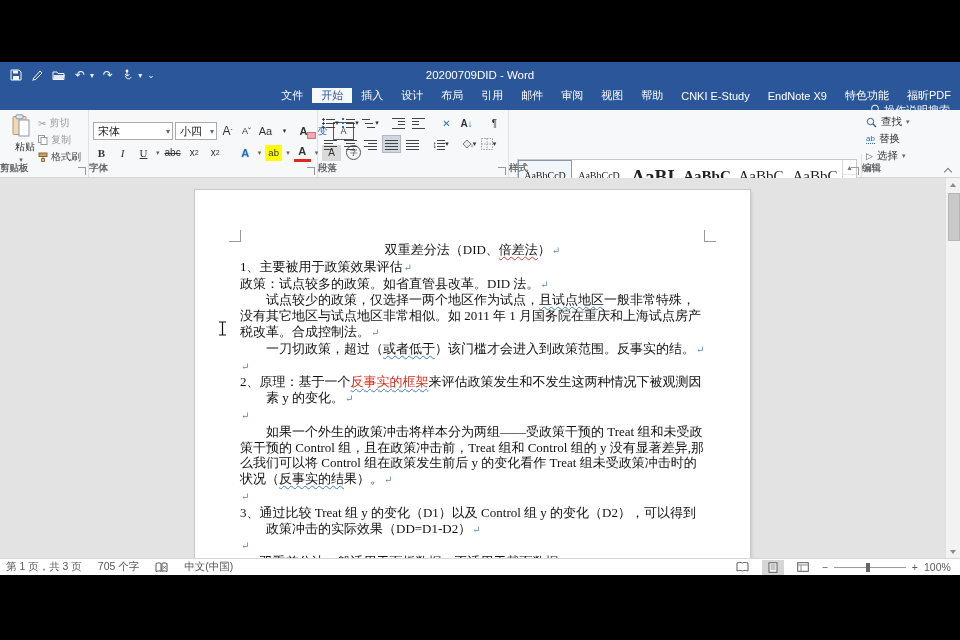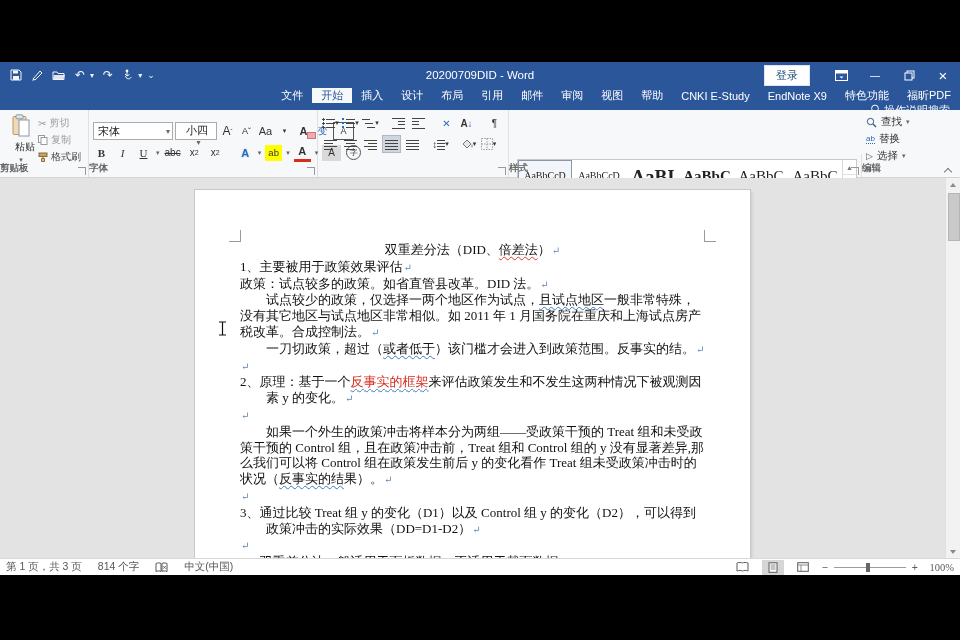--- a/index.html
+++ b/index.html
@@ -144,21 +144,21 @@
 
   
   .statusbar{height:16px;background:#fff;border-top:1px solid #d8d8d8;display:flex;align-items:center;font-size:10.5px;color:#565656;padding:0 6px;}
   .sb-item{margin-right:16px;white-space:nowrap;display:flex;align-items:center;gap:3px;}
   .sb-right{margin-left:auto;display:flex;align-items:center;gap:8px;}
   .viewbtn{width:22px;height:15px;display:flex;align-items:center;justify-content:center;color:#5a5a5a;}
   .viewbtn.sel{background:#d6d6d6;}
   .zoomslider{display:flex;align-items:center;gap:6px;color:#5a5a5a;}
   .ztrack{position:relative;width:72px;height:1px;background:#9c9c9c;}
   .zthumb{position:absolute;left:32px;top:-4px;width:4px;height:9px;background:#666;}
-  .zlabel{min-width:30px;text-align:right;font-family:Liberation Serif, serif;}
+  .zlabel{min-width:30px;}
 </style>
 </head>
 <body>
 
 <div class="window">
 
   <div class="titlebar">
     <div class="qat">
       <span class="qicon">
         <svg width="12" height="12" viewBox="0 0 12 12">
@@ -185,38 +185,20 @@
       <span class="qicon">
         <svg width="11" height="12" viewBox="0 0 11 12">
             <path d="M5 1 v6 M5 7 l-2-2 M5 7 l2.5-1.5 M3.5 7 c0 3 5 4 5.5 1" fill="none" stroke="#fff"></path>
             <circle cx="5" cy="2" r="1.4" fill="#fff"></circle>
           </svg>
       </span>
       <span class="qsep">▾</span>
       <span class="qsep" style="font-size:9px;">⌄</span>
     </div>
     <div class="title-text">20200709DID  -  Word</div>
-    <div class="title-right">
-      <span class="login-btn">登录</span>
-      <span class="wbtn">
-        <svg width="13" height="11" viewBox="0 0 13 11">
-            <rect x="0.5" y="0.5" width="12" height="10" fill="none" stroke="#fff"></rect>
-            <rect x="0.5" y="0.5" width="12" height="3" fill="#fff"></rect>
-            <path d="M6.5 8.5 l-2-2 h4 z" fill="#fff"></path>
-          </svg>
-      </span>
-      <span class="wbtn" style="font-size:10px;">—</span>
-      <span class="wbtn">
-        <svg width="11" height="11" viewBox="0 0 11 11">
-            <rect x="3" y="1" width="7" height="7" fill="none" stroke="#fff"></rect>
-            <rect x="1" y="3" width="7" height="7" fill="#2b579a" stroke="#fff"></rect>
-          </svg>
-      </span>
-      <span class="wbtn" style="font-size:15px;">×</span>
-    </div>
   </div>
 
   <div class="tabrow">
     <div class="tabs">
         <div class="rtab">文件</div>
         <div class="rtab sel">开始</div>
         <div class="rtab">插入</div>
         <div class="rtab">设计</div>
         <div class="rtab">布局</div>
         <div class="rtab">引用</div>
@@ -284,21 +266,21 @@
     </div>
 
     <div class="rgroup" style="width:228px;">
       <div class="gbody" style="padding-top:12px;">
         <div class="fg">
           <div class="fg-row">
             <div class="combo" style="width:72px;">
               <span>宋体</span>
                 <span class="caret">▾</span>
             </div>
-            <div class="combo" style="width:34px;flex-direction:column;">
+            <div class="combo" style="width:34px;">
               <span>小四</span>
                 <span class="caret">▾</span>
             </div>
             <span class="fbtn" style="font-size:12px;">A<sup style="font-size:6px;">ˆ</sup></span>
             <span class="fbtn" style="font-size:9px;">Aˇ</span>
             <span class="fbtn">Aa</span>
               <span class="fbtn caret" style="font-size:7px;">▾</span>
             <span class="fbtn clearfmt">A</span>
             <span class="fbtn phon">变</span>
             <span class="fbtn charbox">A</span>
@@ -388,20 +370,21 @@
             <span class="caret" style="font-size:7px;">▾</span>
             </span>
           <span class="pbtn">
             <svg width="12" height="12" viewBox="0 0 12 12">
                 <path d="M0.5 0.5 h11 v11 h-11 z M6 0.5 v11 M0.5 6 h11" fill="none" stroke="#999" stroke-dasharray="1.5 1.2"></path>
               </svg>
             <span class="caret" style="font-size:7px;">▾</span>
             </span>
         </div>
       </div>
+      <div class="glabel">段落</div>
       <div class="launcher"></div>
     </div>
 
     <div class="rgroup" style="width:352px;margin-top:44px;">
       <div class="gbody" style="padding:3px 6px 12px 8px;">
         <div class="stylebox" style="flex:1;">
           <div class="stylecards" style="display:flex;flex:1;">
               <div class="stylecard sel">
                 <span class="sprev sp-body">AaBbCcD</span>
                 <span class="sname">正文</span>
@@ -494,21 +477,21 @@
         </div>
       <div class="sb-thumb"></div>
       <div class="sb-arrow sb-down">
           <span></span>
         </div>
     </div>
   </div>
 
   <div class="statusbar">
     <span class="sb-item">第 1 页，共 3 页</span>
-    <span class="sb-item">814 个字</span>
+    <span class="sb-item">705 个字</span>
     <span class="sb-item">
       <svg width="13" height="11" viewBox="0 0 13 11">
           <path d="M1 1.5 c2-.8 4-.8 5 0 v8 c-1-.8-3-.8-5 0 z" fill="none" stroke="#565656"></path>
           <path d="M12 1.5 c-2-.8-4-.8-5 0 v8 c1-.8 3-.8 5 0 z" fill="none" stroke="#565656"></path>
           <path d="M8.3 4.2 l2.4 2.4 M10.7 4.2 l-2.4 2.4" stroke="#565656"></path>
         </svg>
     </span>
     <span class="sb-item">中文(中国)</span>
     <div class="sb-right">
       <span class="viewbtn">

